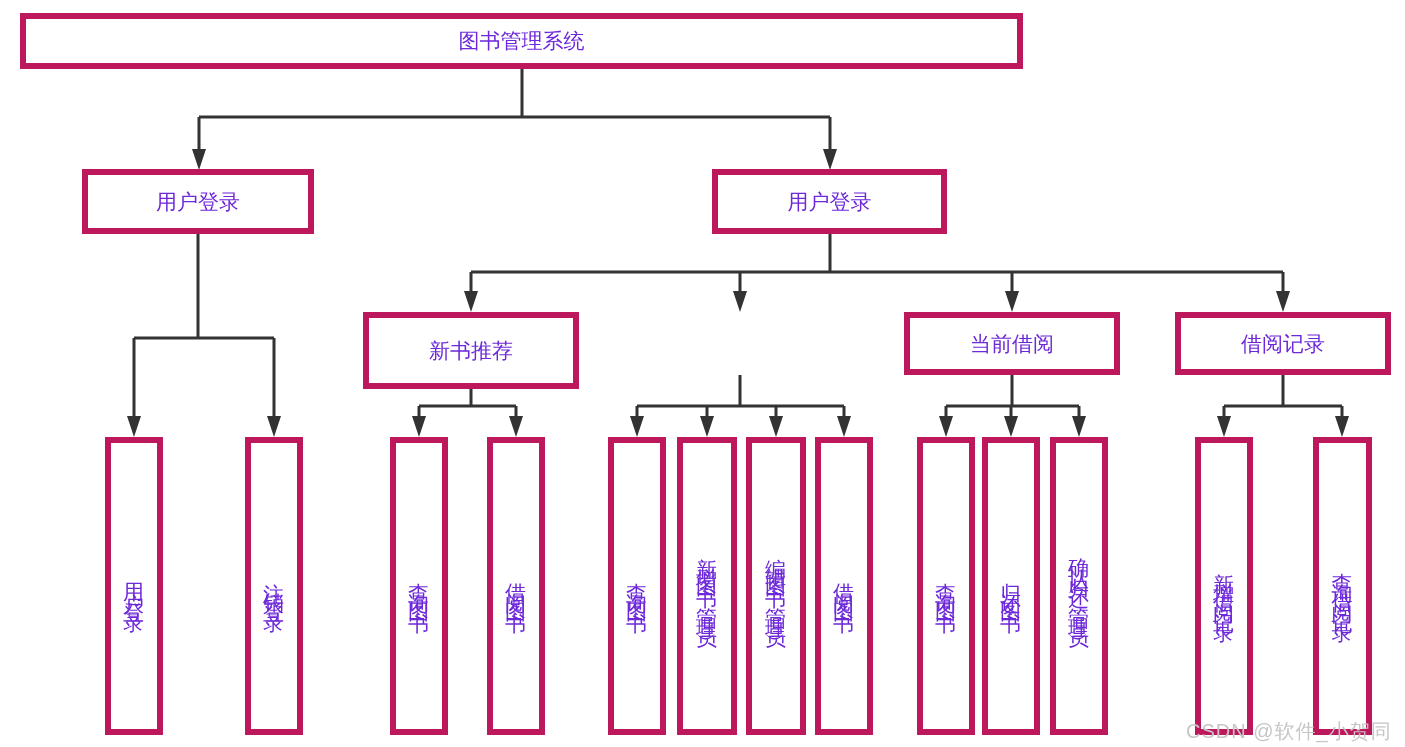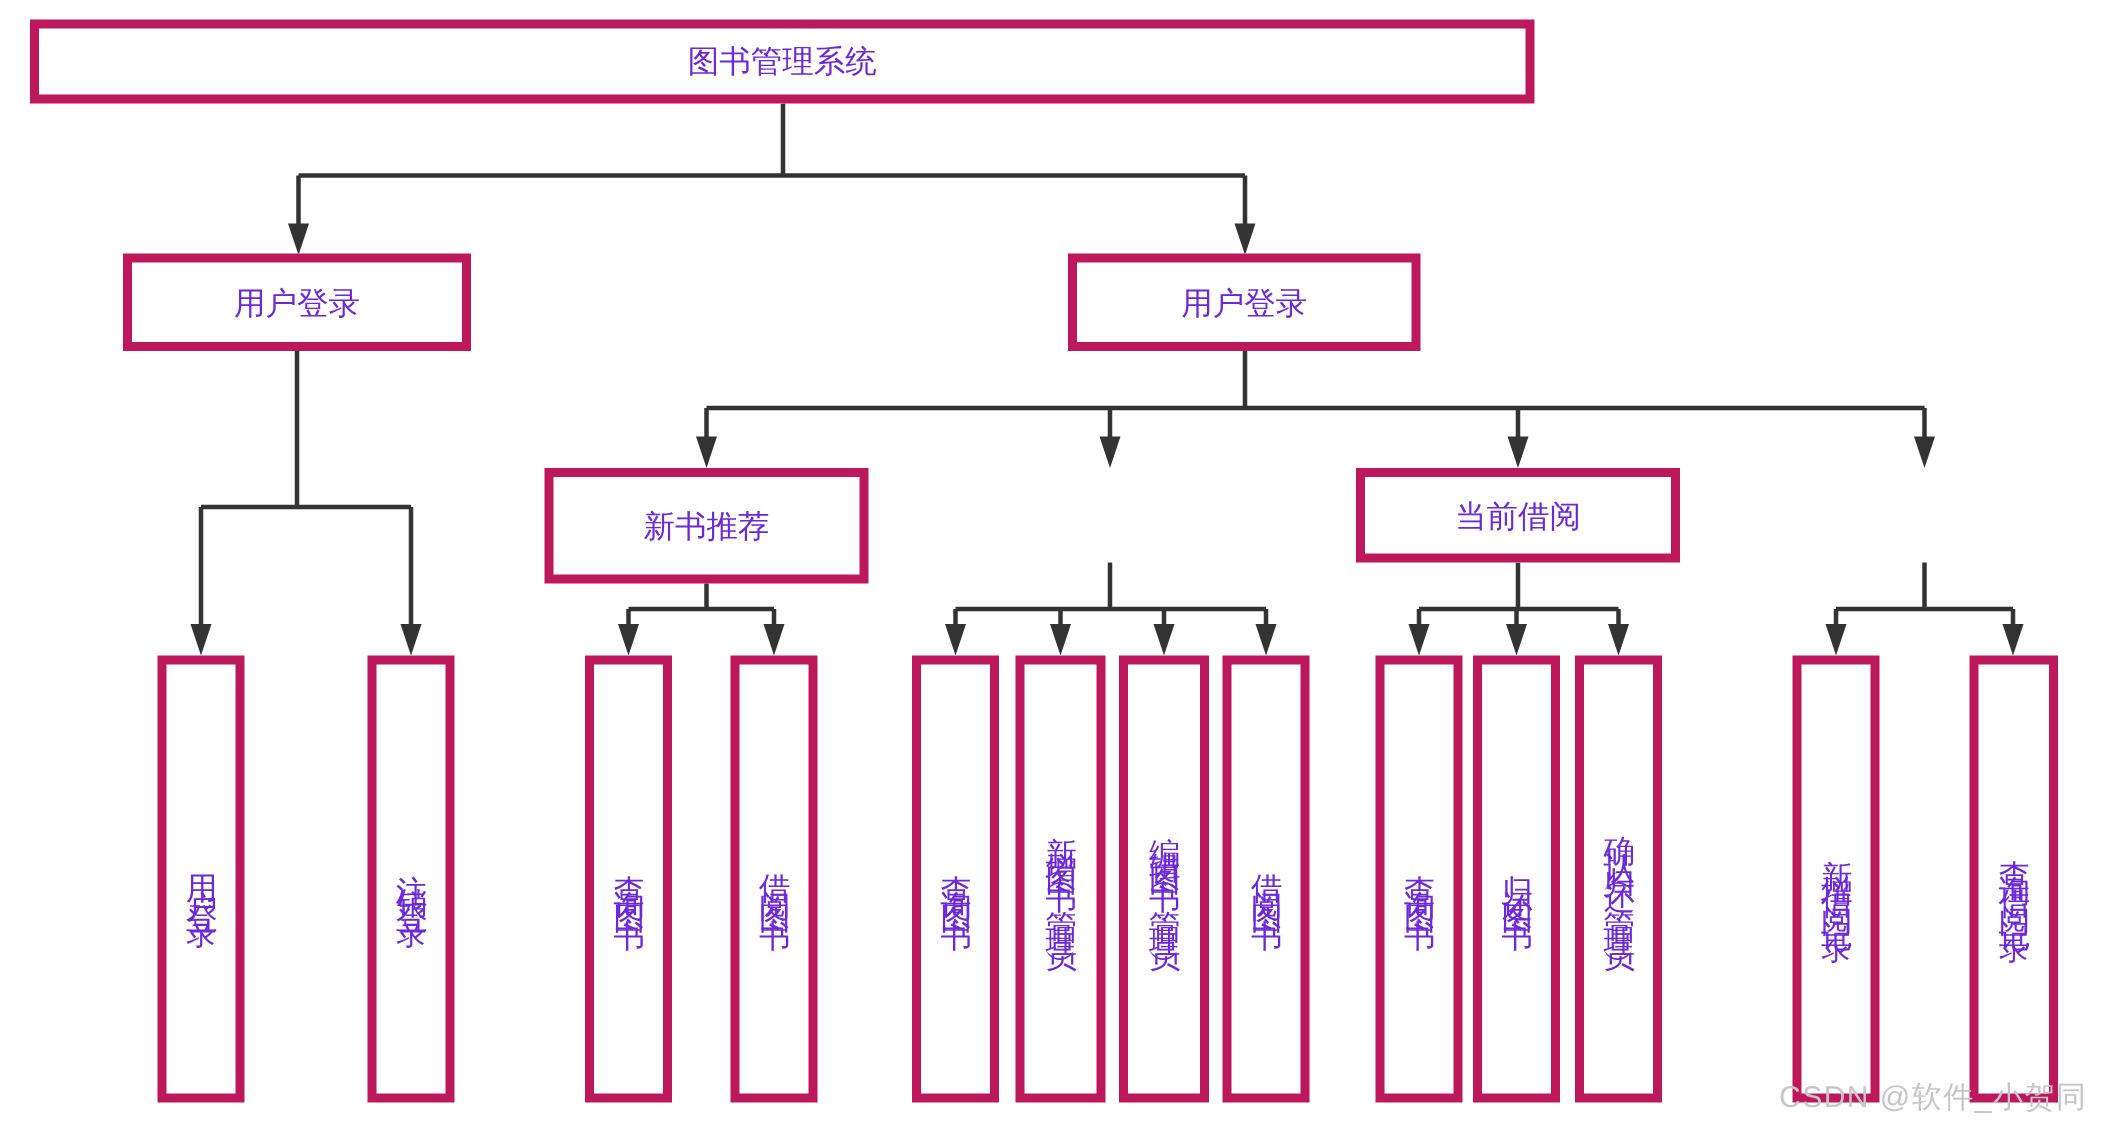--- a/index.html
+++ b/index.html
@@ -85,20 +85,21 @@
     </g>
   </svg>
 
   <div class="node" style="left:20px;top:13px;width:1003px;height:56px">图书管理系统</div>
 
   <div class="node" style="left:82px;top:169px;width:232px;height:65px">用户登录</div>
   <div class="node" style="left:712px;top:169px;width:235px;height:65px">用户登录</div>
 
   <div class="node" style="left:363px;top:312px;width:216px;height:77px">新书推荐</div>
   <div class="node" style="left:904px;top:312px;width:216px;height:63px">当前借阅</div>
+  <div class="node" style="left:1175px;top:312px;width:216px;height:63px">借阅记录</div>
 
   <div class="node v" style="left:105px;top:437px;width:58px;height:298px">用户登录</div>
   <div class="node v" style="left:245px;top:437px;width:58px;height:298px">注销登录</div>
 
   <div class="node v" style="left:390px;top:437px;width:58px;height:298px">查询图书</div>
   <div class="node v" style="left:487px;top:437px;width:58px;height:298px">借阅图书</div>
 
   <div class="node v" style="left:608px;top:437px;width:58px;height:298px">查询图书</div>
   <div class="node v" style="left:677px;top:437px;width:60px;height:298px">新增图书（管理员）</div>
   <div class="node v" style="left:746px;top:437px;width:60px;height:298px">编辑图书（管理员）</div>

